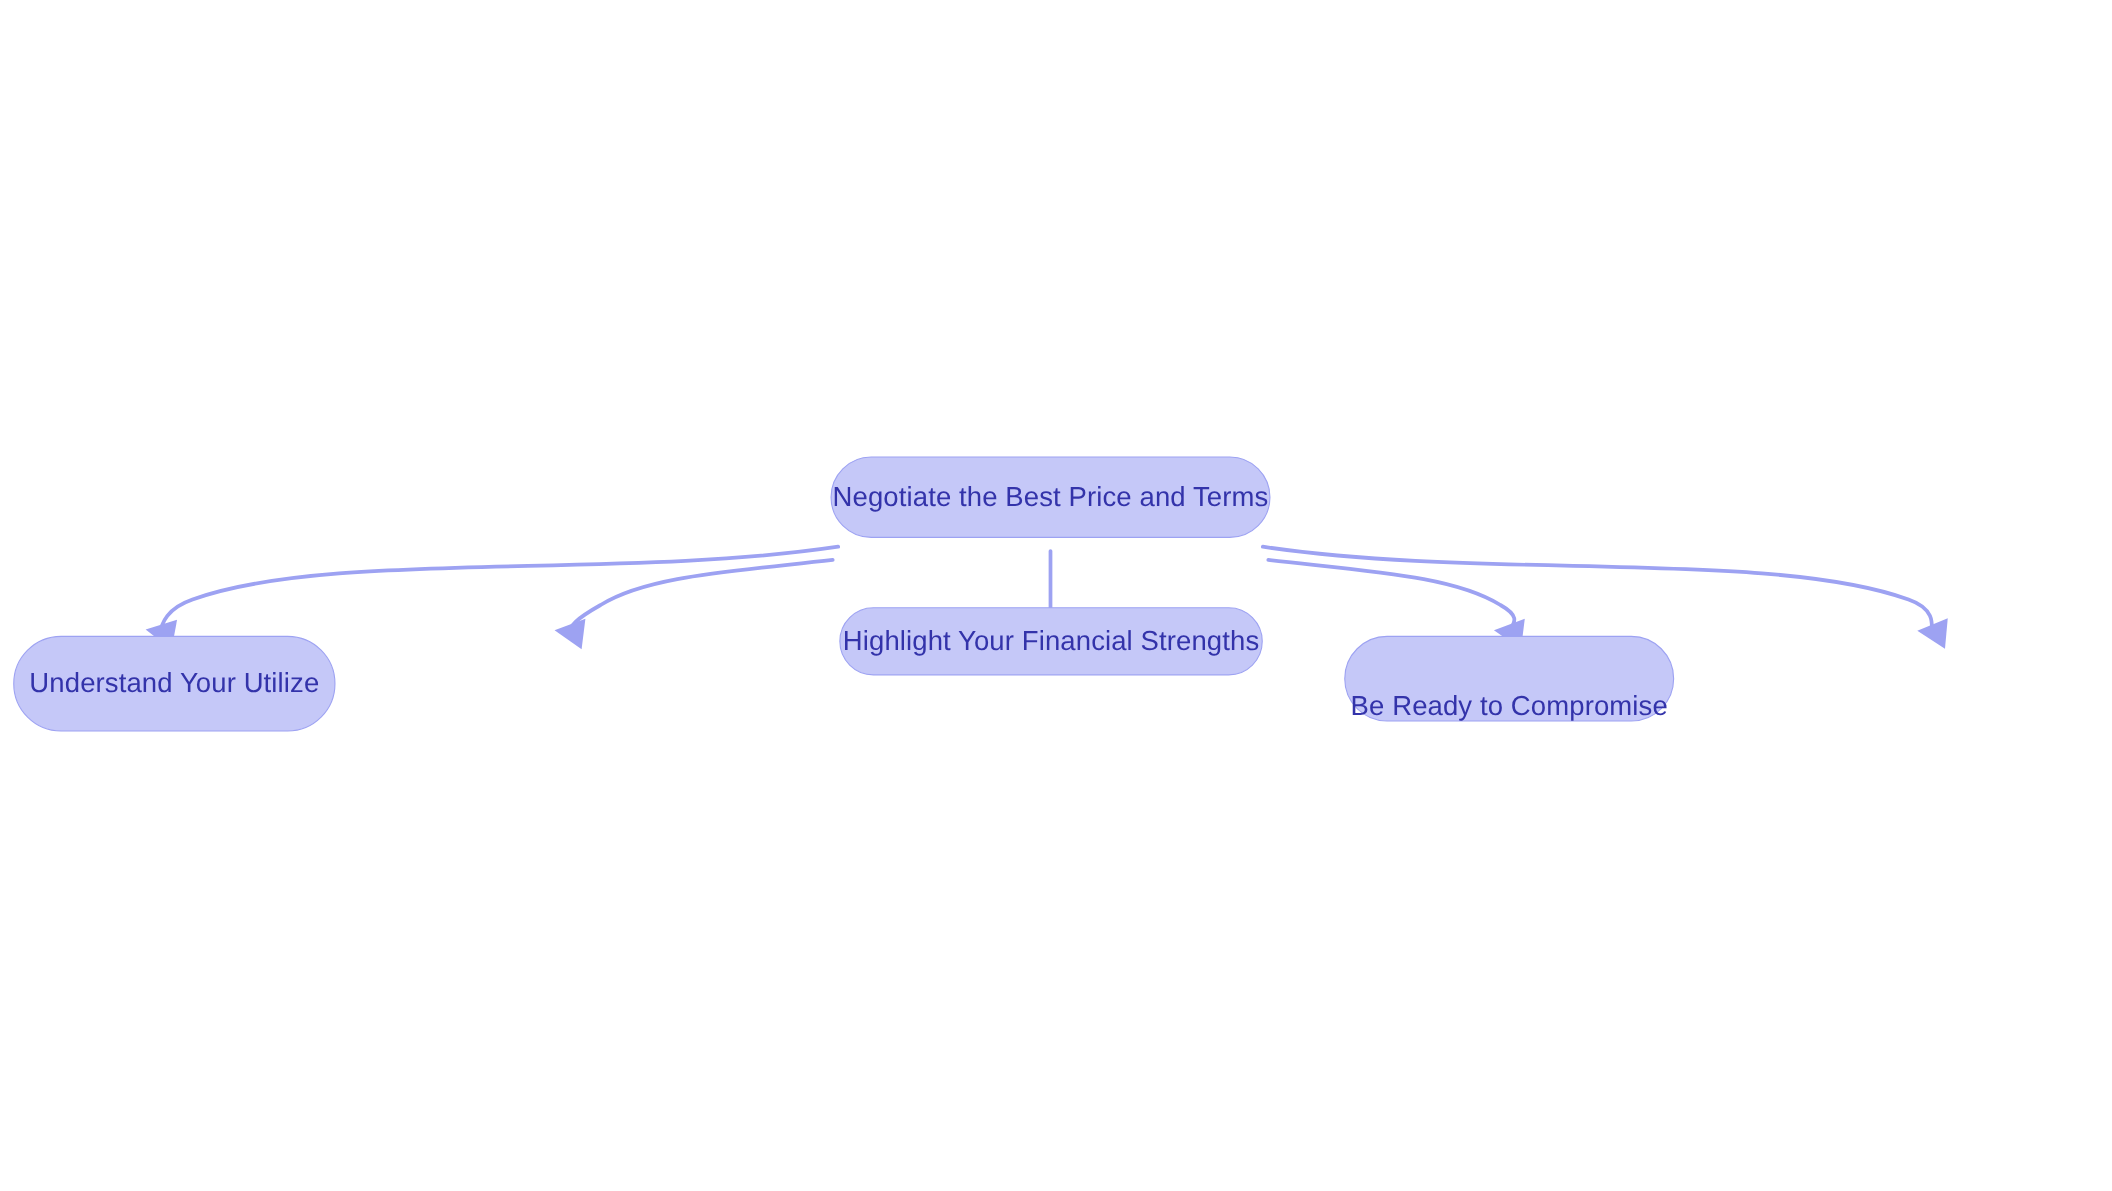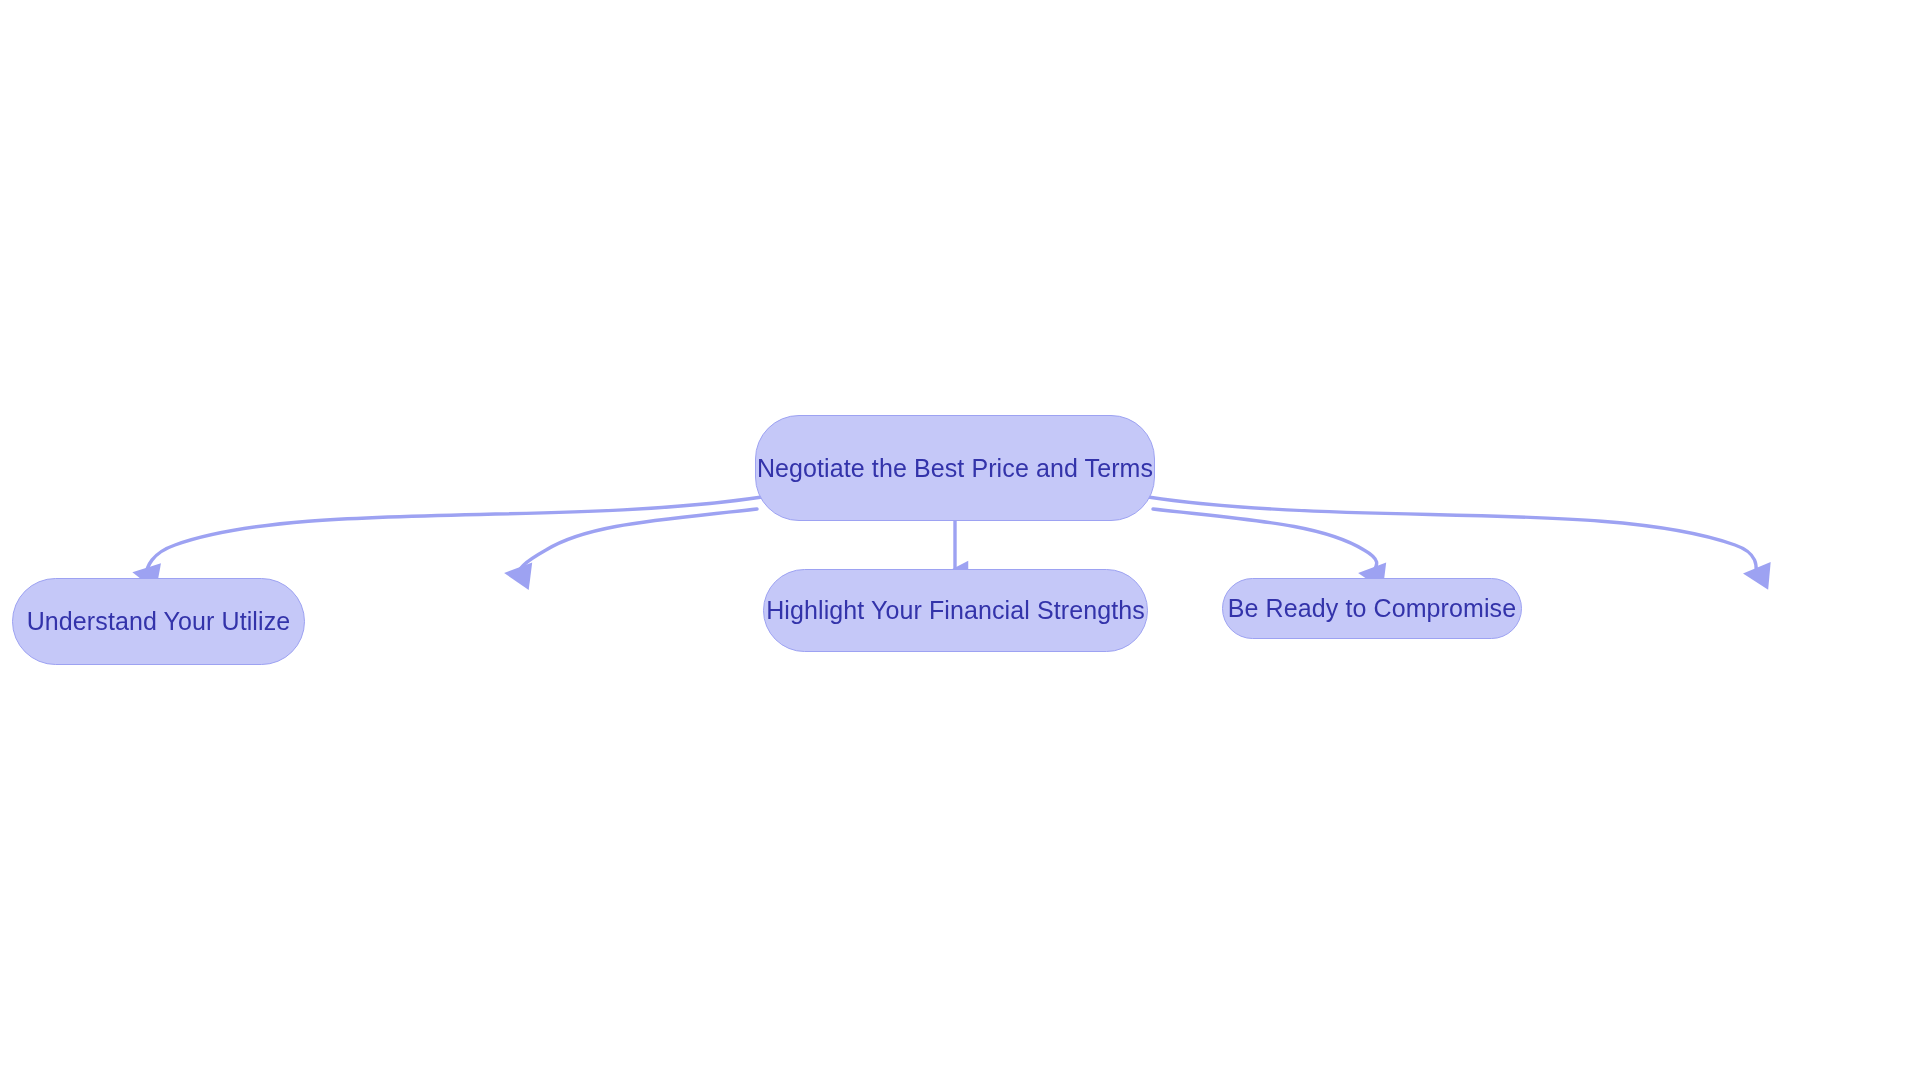--- a/index.html
+++ b/index.html
@@ -66,31 +66,31 @@
 
     <path d="M 757,509 C 660,520 588,524 546,550 C 523,563 518,569 517,577" fill="none" stroke="#9da2f2" stroke-width="3.4" stroke-linecap="round" marker-end="url(#arrowhead)"></path>
 
     <path d="M 955,501 L 955,577" fill="none" stroke="#9da2f2" stroke-width="3.4" stroke-linecap="round" marker-end="url(#arrowhead)"></path>
 
     <path d="M 1153,509 C 1250,520 1322,524 1364,550 C 1387,563 1372,569 1371,577" fill="none" stroke="#9da2f2" stroke-width="3.4" stroke-linecap="round" marker-end="url(#arrowhead)"></path>
 
     <path d="M 1148,497 C 1350,527 1610,500 1735,545 C 1758,553 1757,566 1756,577" fill="none" stroke="#9da2f2" stroke-width="3.4" stroke-linecap="round" marker-end="url(#arrowhead)"></path>
   </svg>
 
-  <div class="node" style="left:755px; top:415px; width:400px; height:106px;">
+  <div class="node" style="left:755px; top:415px; width:400px; height:74px;">
     <span class="node-label">Negotiate the Best Price and Terms</span>
   </div>
 
   <div class="node" style="left:12px; top:578px; width:293px; height:87px;">
     <span class="node-label">Understand Your Utilize</span>
   </div>
 
 
-  <div class="node" style="left:763px; top:569px; width:385px; height:83px;">
+  <div class="node" style="left:763px; top:552px; width:385px; height:62px;">
     <span class="node-label">Highlight Your Financial Strengths</span>
   </div>
 
-  <div class="node" style="left:1222px; top:578px; width:300px; height:61px;">
+  <div class="node" style="left:1222px; top:578px; width:300px; height:78px;align-items:flex-end;">
     <span class="node-label">Be Ready to Compromise</span>
   </div>
 
 
 </div>
 
 </body></html>

